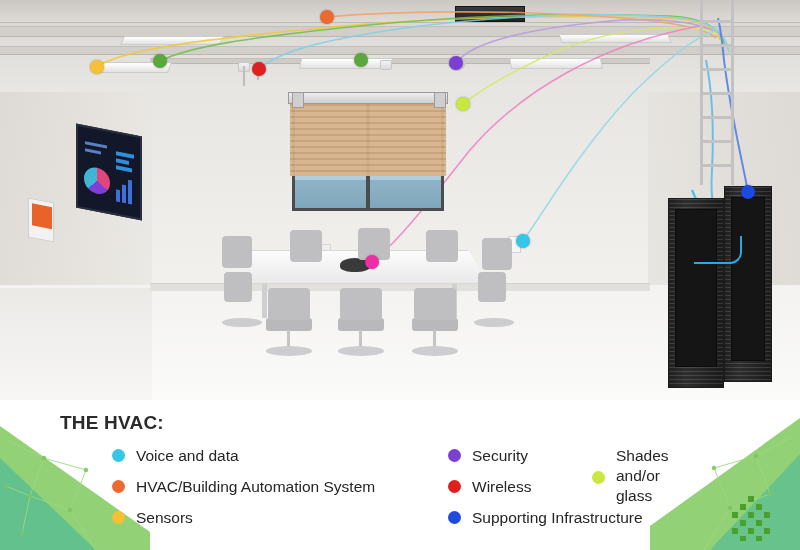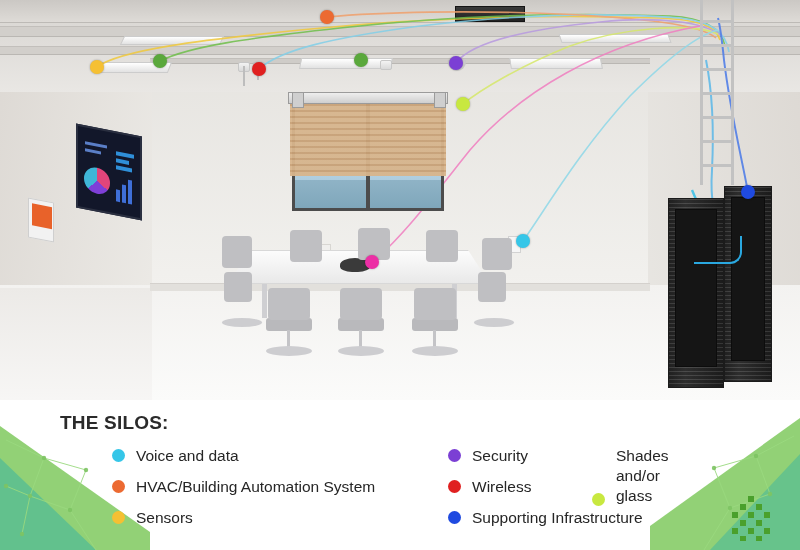--- a/index.html
+++ b/index.html
@@ -489,21 +489,21 @@
         </g>
         <g fill="#7ec463" opacity="0.9">
           <circle cx="106" cy="56" r="2.2"></circle>
             <circle cx="120" cy="94" r="2.2"></circle>
           <circle cx="64" cy="68" r="2.2"></circle>
             <circle cx="80" cy="108" r="2.2"></circle>
         </g>
       </svg>
     </div>
 
-    <div class="silos-title">THE SILOS:</div>
+    <div class="silos-title">THE HVAC:</div>
 
     <div class="legend">
 
       <div class="legend-col legend-col-1">
         <div class="legend-item">
           <span class="legend-swatch" style="background:#35c6e8;"></span>
           <span class="legend-label">Voice and data</span>
         </div>
         <div class="legend-item">
           <span class="legend-swatch" style="background:#ec6a32;"></span>
@@ -524,21 +524,21 @@
           <span class="legend-swatch" style="background:#e02020;"></span>
           <span class="legend-label">Wireless</span>
         </div>
         <div class="legend-item">
           <span class="legend-swatch" style="background:#1f4ae0;"></span>
           <span class="legend-label">Supporting Infrastructure</span>
         </div>
       </div>
 
       <div class="legend-col legend-col-3">
-        <div class="legend-item" style="height:auto;align-items:flex-end;">
+        <div class="legend-item" style="height:auto;align-items:center;">
           <span class="legend-swatch" style="background:#c8e840;"></span>
           <span class="legend-label wrap">Shades and/or glass</span>
         </div>
       </div>
 
     </div>
 
     <div class="logo">
       <svg width="52" height="48" viewBox="0 0 52 48">
         <g fill="#4aa02c">

